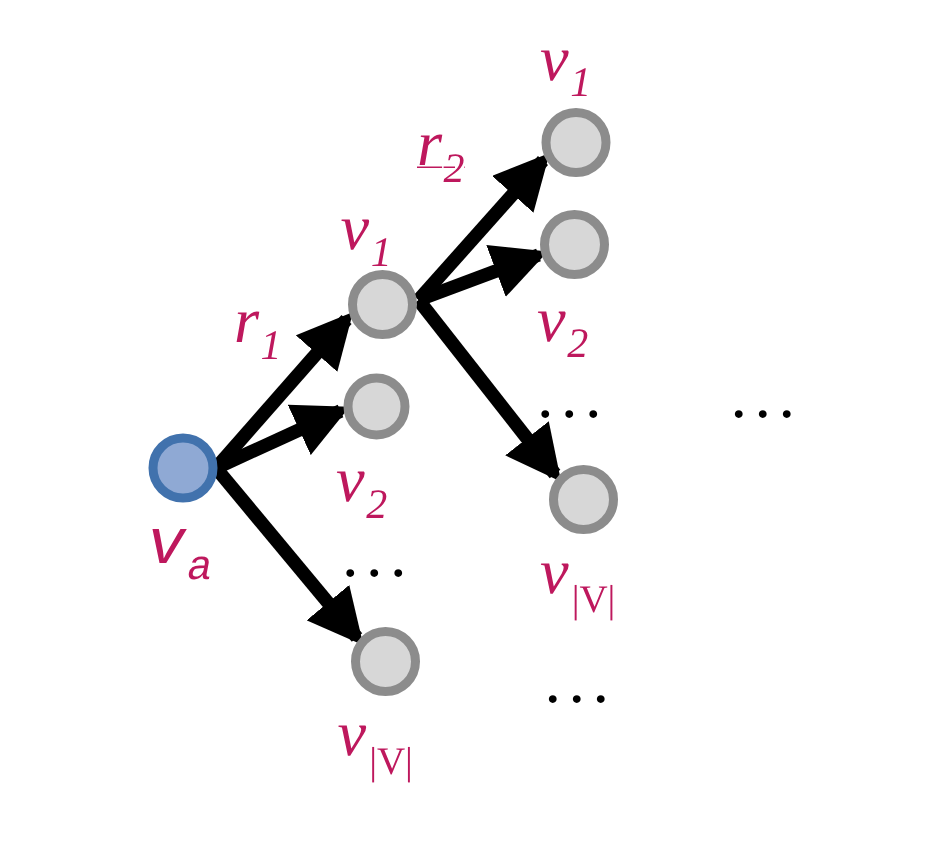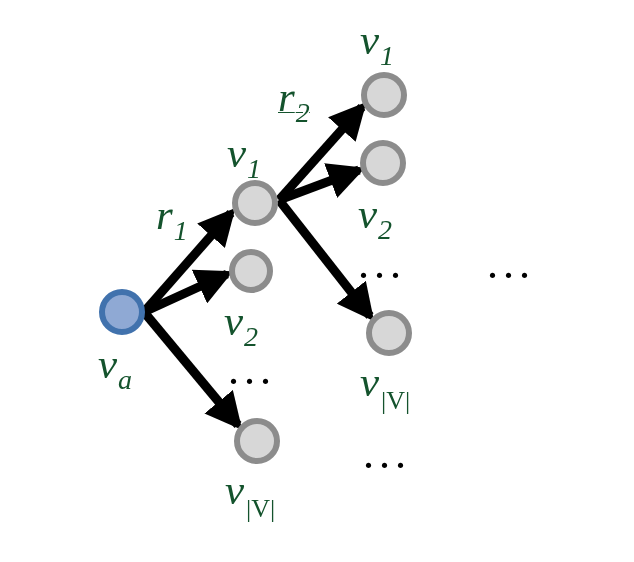--- a/index.html
+++ b/index.html
@@ -33,21 +33,21 @@
   .node-gray {
     background: #d7d7d7;
     border: 6px solid #8c8c8c;
   }
   .node-blue {
     background: #8fa9d4;
     border: 6px solid #4172ad;
   }
   .label {
     position: absolute;
-    color: #14532d;
+    color: #be185d;
     font-style: italic;
     font-family: "Liberation Serif", "DejaVu Serif", serif;
     white-space: nowrap;
     line-height: 1;
     user-select: none;
   }
   .label .base {
     font-size: 43px;
     font-style: italic;
   }
@@ -116,21 +116,21 @@
   <div class="node node-gray" style="left:366px; top:310px; width:46px; height:46px;"></div>
 
   <div class="label" style="left:156px; top:193px;">
     <span class="base">r</span><span class="sub">1</span>
   </div>
 
   <div class="label" style="left:278px; top:75px;text-decoration:underline;">
     <span class="base">r</span><span class="sub">2</span>
   </div>
 
-  <div class="label" style="left:98px; top:342px;">
+  <div class="label" style="left:98px; top:342px;font-family:Liberation Mono, monospace;">
     <span class="base">v</span><span class="sub">a</span>
   </div>
 
   <div class="label" style="left:227px; top:131px;">
     <span class="base">v</span><span class="sub">1</span>
   </div>
 
   <div class="label" style="left:224px; top:299px;">
     <span class="base">v</span><span class="sub">2</span>
   </div>

